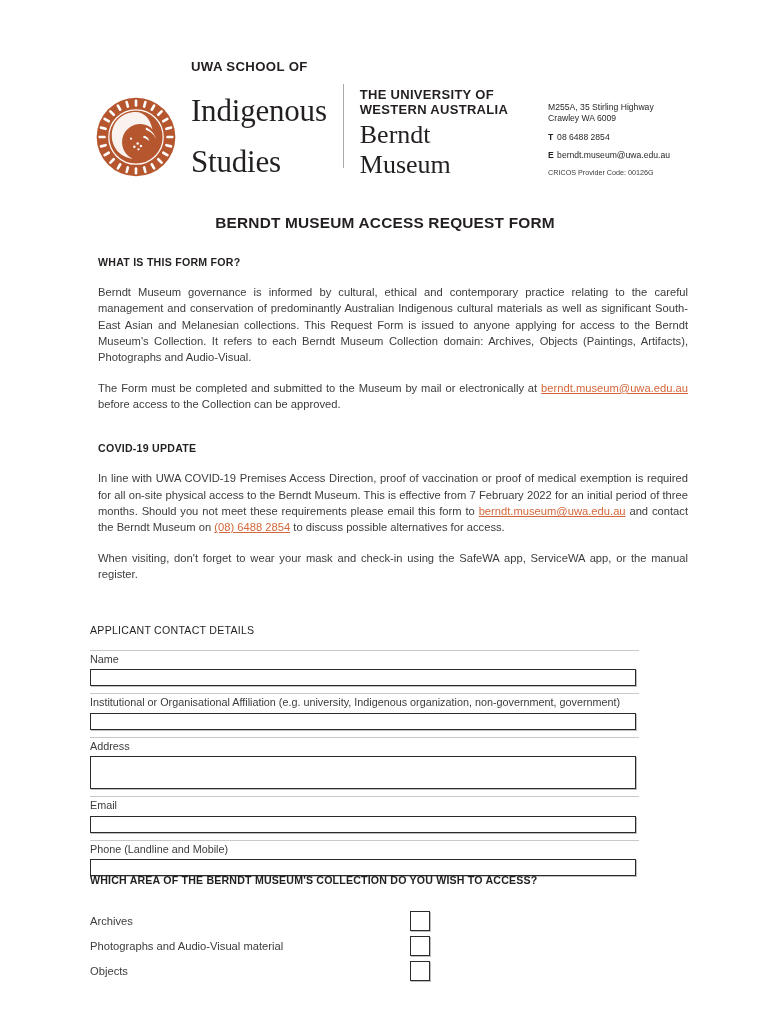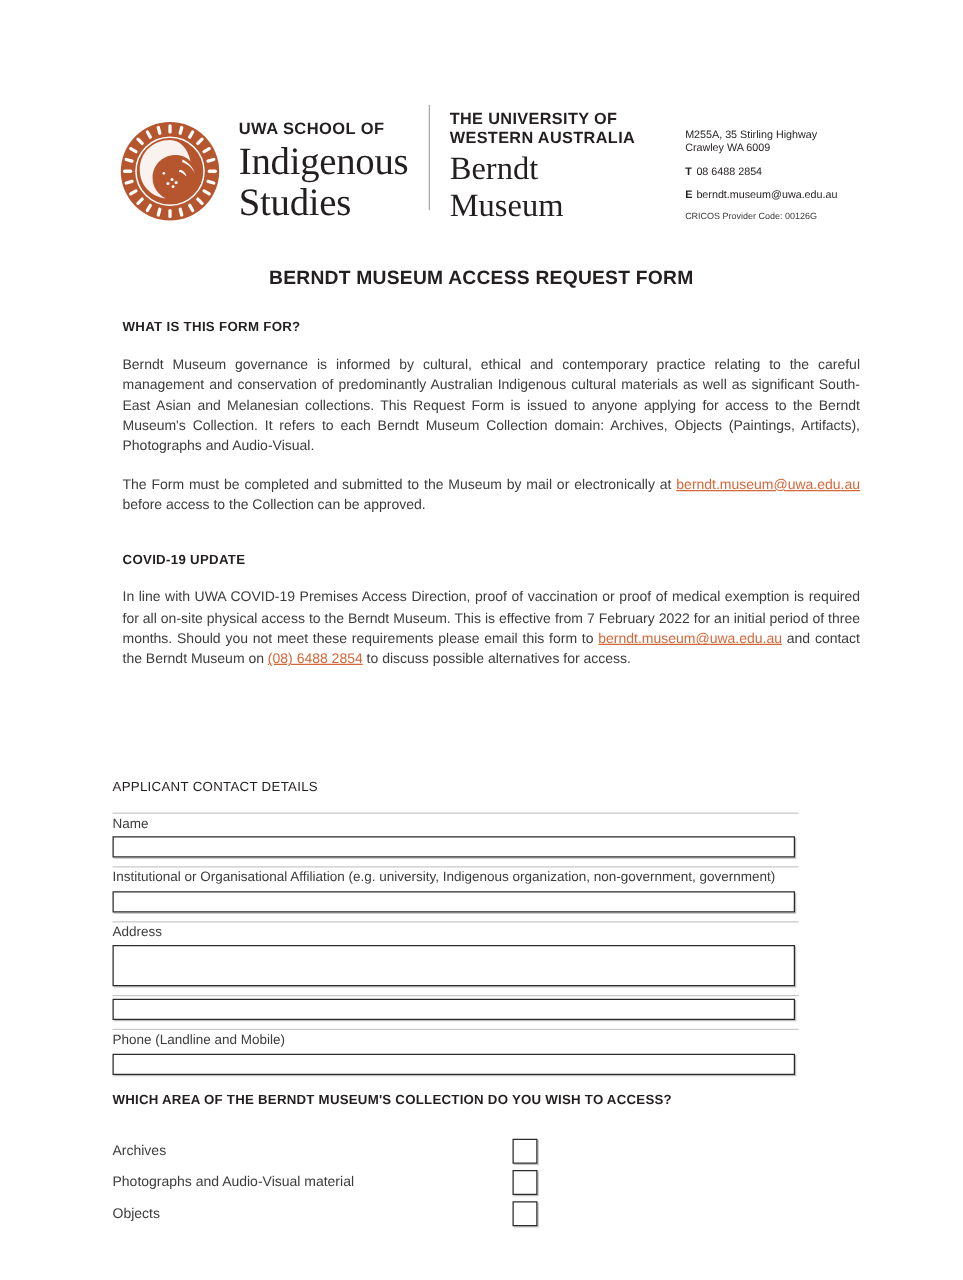--- a/index.html
+++ b/index.html
@@ -54,21 +54,21 @@
     font-weight: bold;
     letter-spacing: 0.35px;
     line-height: 1.18;
     color: #231f20;
   }
   .indigenous-studies {
     font-family: "Liberation Serif", serif;
     font-size: 31px;
     line-height: 1.02;
     color: #231f20;
-    margin-top: 2px;
+    margin-top: 20px;
     letter-spacing: -0.2px;
   }
 
   .logo-divider {
     width: 1px;
     align-self: stretch;
     background: #a7a9ac;
     margin: 2px 16px 10px 16px;
     flex: 0 0 1px;
   }
@@ -324,20 +324,21 @@
     <p class="body last">
       <span>The Form must be completed and submitted to the Museum by mail or electronically at </span><a class="lnk" href="#">berndt.museum@uwa.edu.au</a><span> before access to the Collection can be approved.</span>
     </p>
 
     <div class="section-head sp-top">COVID-19 UPDATE</div>
 
     <p class="body">
       <span>In line with UWA COVID-19 Premises Access Direction, proof of vaccination or proof of medical exemption is required for all on-site physical access to the Berndt Museum. This is effective from 7 February 2022 for an initial period of three months. Should you not meet these requirements please email this form to </span><a class="lnk" href="#">berndt.museum@uwa.edu.au</a><span> and contact the Berndt Museum on </span><a class="lnk" href="#">(08) 6488 2854</a><span> to discuss possible alternatives for access.</span>
     </p>
 
+    <p class="body last">When visiting, don't forget to wear your mask and check-in using the SafeWA app, ServiceWA app, or the manual register.</p>
   </div>
 
   <div class="form-area">
     <div class="form-head">APPLICANT CONTACT DETAILS</div>
 
     <div class="field">
       <div class="rule"></div>
       <div class="field-label">Name</div>
       <div class="field-box"></div>
     </div>
@@ -349,20 +350,21 @@
     </div>
 
     <div class="field">
       <div class="rule"></div>
       <div class="field-label">Address</div>
       <div class="field-box tall"></div>
     </div>
 
     <div class="field">
       <div class="rule"></div>
+      <div class="field-label">Email</div>
       <div class="field-box"></div>
     </div>
 
     <div class="field">
       <div class="rule"></div>
       <div class="field-label">Phone (Landline and Mobile)</div>
       <div class="field-box"></div>
     </div>
   </div>
 

